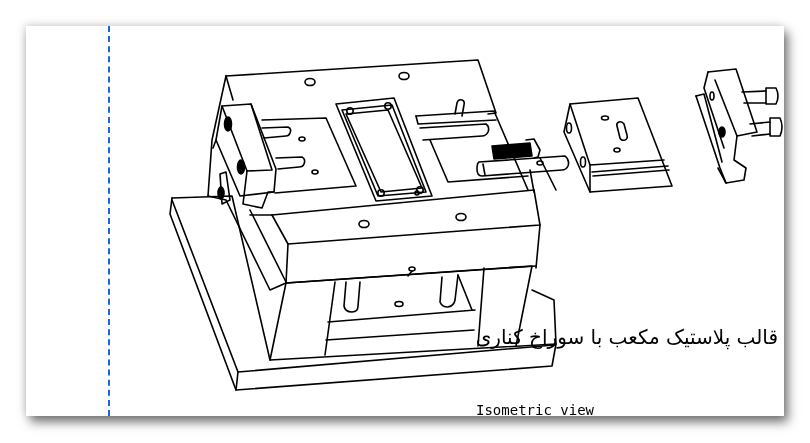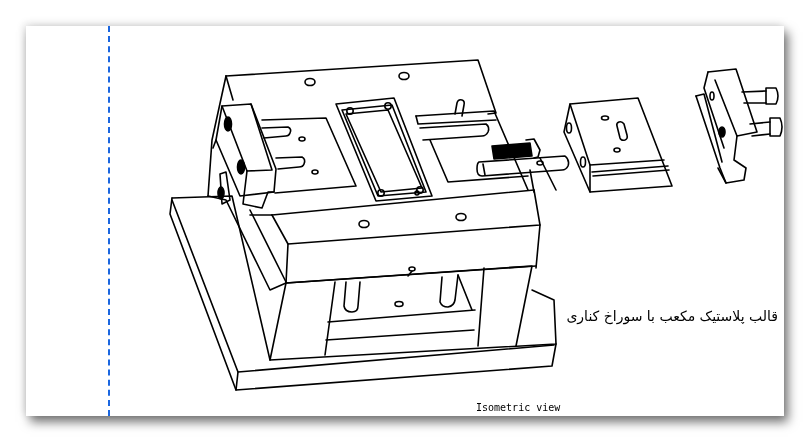--- a/index.html
+++ b/index.html
@@ -43,33 +43,33 @@
       height: 390px;
     }
     .drawing svg {
       position: absolute;
       left: 0;
       top: 0;
     }
     .caption {
       position: absolute;
       right: 6px;
-      top: 282px;
+      top: 299px;
       font-family: "DejaVu Sans", sans-serif;
-      font-size: 14px;
+      font-size: 20px;
       color: #000;
       direction: rtl;
       white-space: nowrap;
     }
     .view-label {
       position: absolute;
       left: 450px;
       top: 376px;
       font-family: "DejaVu Sans Mono", monospace;
-      font-size: 10px;
+      font-size: 14px;
       color: #000;
       white-space: nowrap;
     }
   </style>
 </head>
 <body>
 
 <div class="viewport">
   <div class="page">
     <div class="margin-line"></div>

